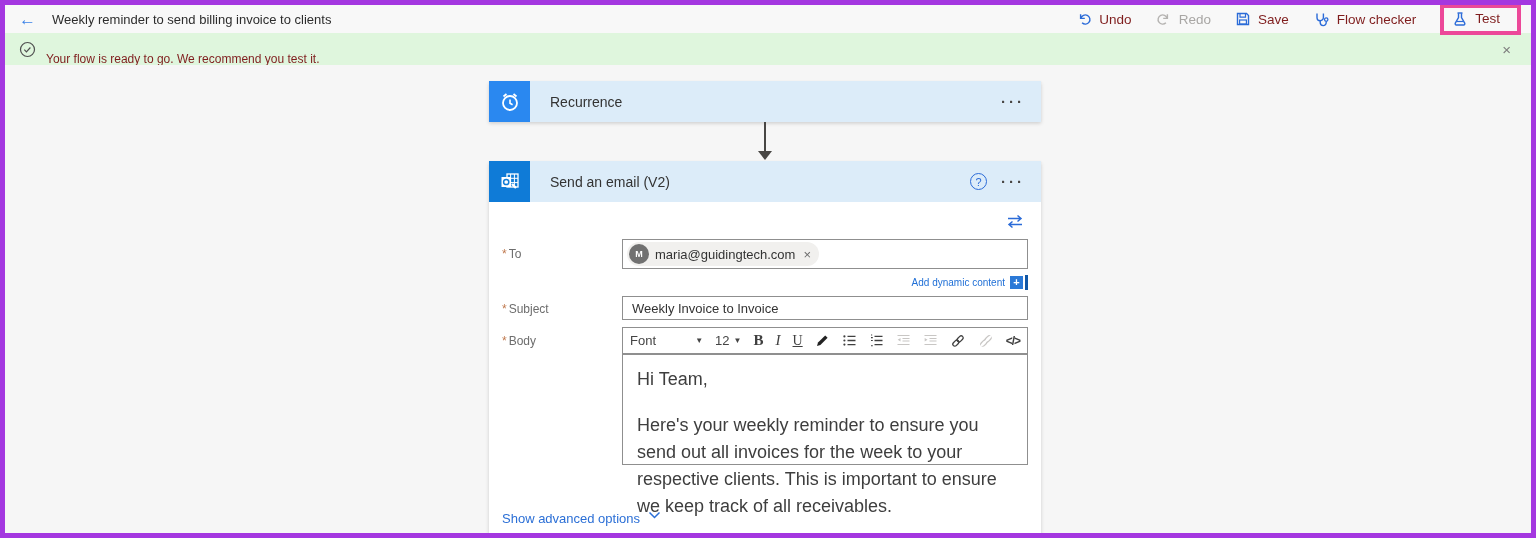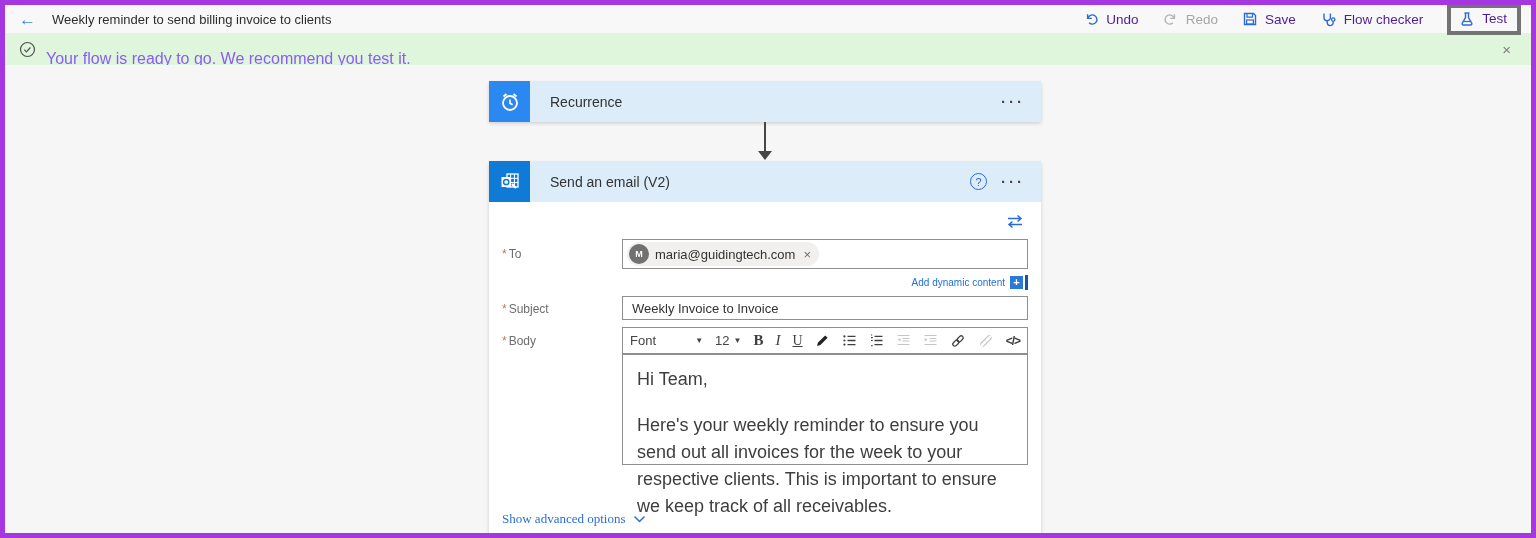--- a/index.html
+++ b/index.html
@@ -14,38 +14,38 @@
   }
   
   .topbar {
     height:28px; background:#f8f8f8;
     display:flex; align-items:center;
     padding:0 10px 0 14px;
   }
   .back { color:#3b82e8; font-size:17px; line-height:1; cursor:pointer; margin-right:16px; }
   .flow-title { font-size:13px; color:#2d2d2d; }
   .topbar-actions { margin-left:auto; display:flex; align-items:center; gap:24px; }
-  .tb-item { display:flex; align-items:center; gap:7px; font-size:13.5px; color:#4c1d95; cursor:pointer; white-space:nowrap; }
+  .tb-item { display:flex; align-items:center; gap:7px; font-size:13.5px; color:#7f1d1d; cursor:pointer; white-space:nowrap; }
   .tb-item svg { display:block; }
   .tb-item.disabled { color:#a8a6a4; cursor:default; }
   .icon-blue { color:#2b6bd8; }
   .icon-gray { color:#b5b3b1; }
   .test-highlight {
-    border:4px solid #737373;
-    padding:3px 10px 4px 8px;
+    border:4px solid #ec4899;
+    padding:3px 17px 4px 8px;
     margin:-4px 0;
     background:transparent;
   }
   
   .banner {
     height:32px; background:#dff6dd;
     display:flex; align-items:center;
     padding:0 14px; gap:10px;
   }
-  .banner-msg { font-size:16px; color:#8b5cf6;margin-top:20px; }
+  .banner-msg { font-size:12px; color:#7f1d1d;margin-top:20px; }
   .banner-close { margin-left:auto; color:#7d7d7d; font-size:15px; cursor:pointer; padding:0 6px; }
   
   .canvas { position:relative; width:1526px; height:468px; background:#f6f6f6; }
   .card {
     position:absolute; left:484px; width:552px; background:#fff;
     box-shadow:0 0.3px 0.9px rgba(0,0,0,.13), 0 1.6px 3.6px rgba(0,0,0,.17);
   }
   .card-header {
     height:41px; background:#dcecf9;
     display:flex; align-items:center;
@@ -107,22 +107,22 @@
   .tbtn { display:flex; align-items:center; justify-content:center; cursor:pointer; color:#404040; }
   .tbtn.dis { color:#c8c6c4; cursor:default; }
   .t-bold { font-weight:bold; font-size:15px; font-family:"Liberation Serif", serif; }
   .t-italic { font-style:italic; font-size:15px; font-family:"Liberation Serif", serif; }
   .t-underline { text-decoration:underline; font-size:14px; font-family:"Liberation Serif", serif; }
   .t-code { font-size:12px; font-weight:bold; letter-spacing:-1px; }
   .body-box { top:152px; height:111px; padding:11px 14px; font-size:18px; color:#3e3e3e; line-height:1.5; cursor:text; }
   .body-box p + p { margin-top:19px; }
   .advanced {
     position:absolute; left:13px; top:309px;
-    display:flex; align-items:center; gap:8px;
-    color:#2b6fd6; font-size:13px; cursor:pointer;font-family:Liberation Serif, serif;
+    display:flex; gap:8px;
+    color:#2b6fd6; font-size:13px; cursor:pointer;
   }
 </style>
 </head>
 <body>
 
 <div class="topbar">
   <span class="back">←</span>
   <span class="flow-title">Weekly reminder to send billing invoice to clients</span>
 
   <div class="topbar-actions">

